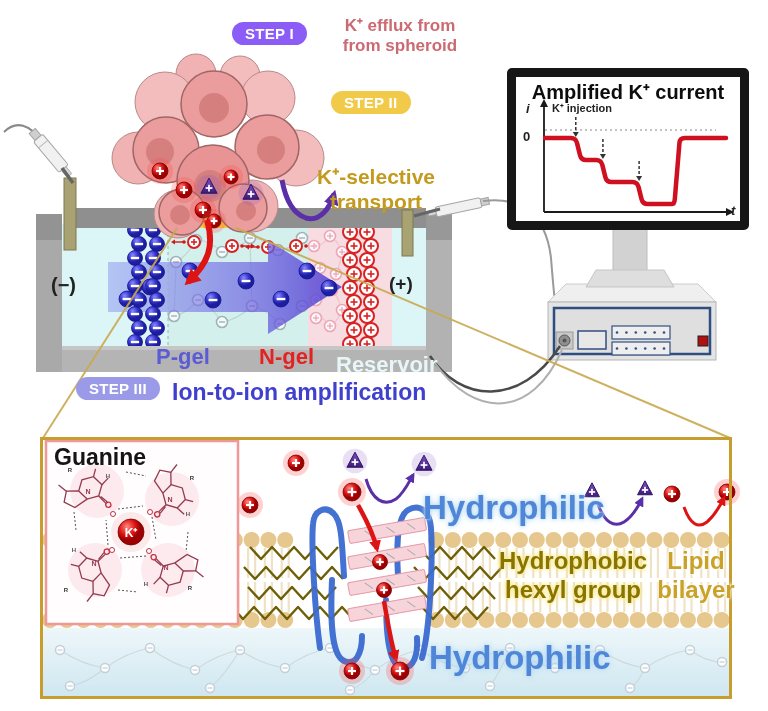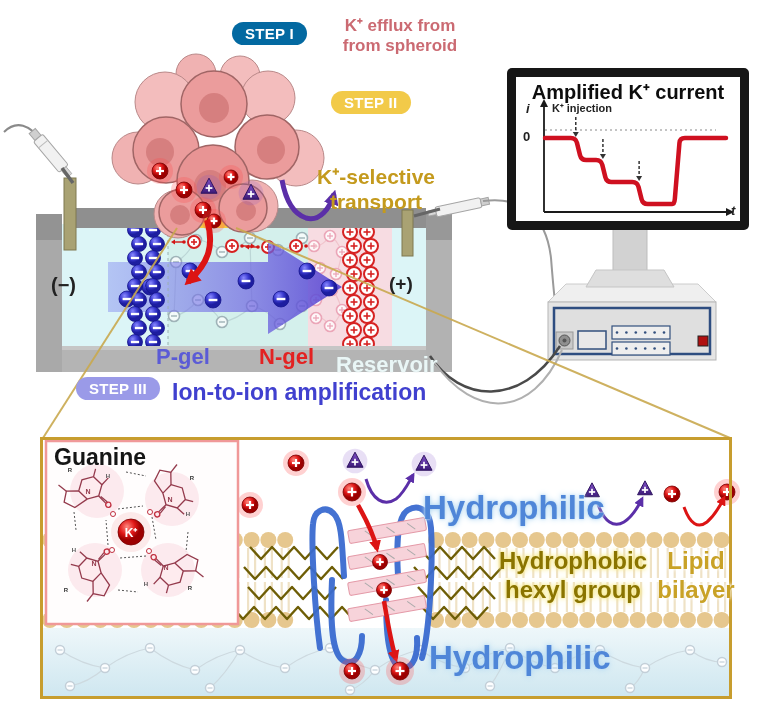--- a/index.html
+++ b/index.html
@@ -2,21 +2,21 @@
 <html><head>
 <meta charset="utf-8">
 <style>
   html,body{margin:0;padding:0;background:#fff;}
   #fig{position:relative;width:768px;height:711px;background:#fff;overflow:hidden;
        font-family:"Liberation Sans",sans-serif;}
   #art{position:absolute;left:0;top:0;z-index:1;}
   .ov{position:absolute;z-index:2;font-weight:bold;white-space:nowrap;line-height:1.2;}
   .pill{position:absolute;z-index:2;color:#fff;font-weight:bold;font-size:15px;
         padding:3px 13px;border-radius:14px;letter-spacing:.3px;}
-  .p1{background:#0369a1;} .p2{background:#f2ca49;} .p3{background:#9a9ae8;}
+  .p1{background:#8b5cf6;} .p2{background:#f2ca49;} .p3{background:#9a9ae8;}
   .c1{color:#cb6a72;font-size:17px;text-align:center;width:196px;}
   .c2{color:#c49a1d;font-size:21px;text-align:center;width:158px;margin-top:41px;}
   .c3{color:#4040cf;font-size:23px;}
   .glowblue{color:#4f86d8;font-size:33px;
             text-shadow:0 0 6px #aad4f0,0 0 3px #cfe6f8,0 0 1px #cfe6f8;}
   .glowyellow{color:#8a7400;font-size:24px;text-align:center;width:190px;
             text-shadow:0 0 7px #f6e98c,0 0 4px #f6e98c,0 0 2px #f9f0b0;}
   .glowwhite{color:#c9a227;font-size:24px;text-align:center;width:92px;
             text-shadow:0 0 5px #fff,0 0 3px #fff;}
 </style>

